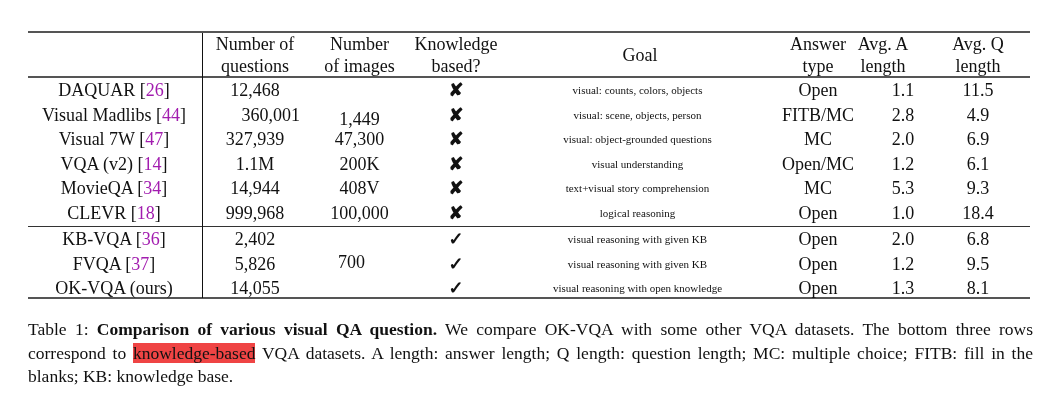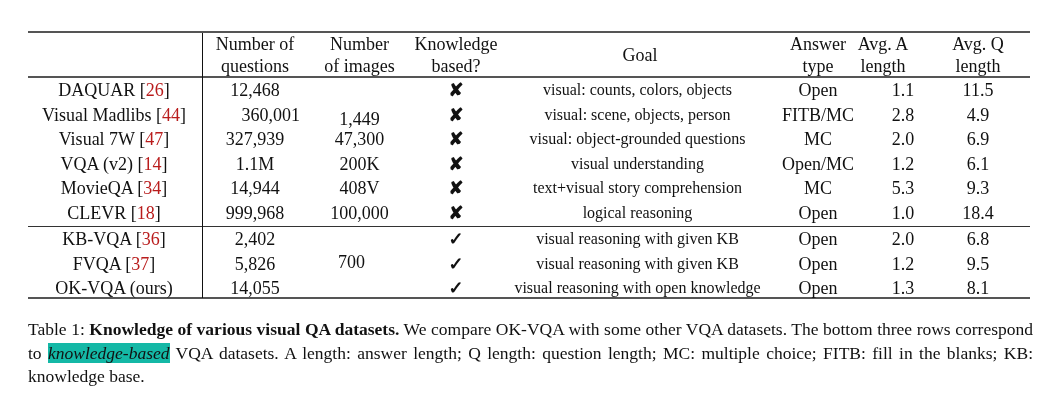--- a/index.html
+++ b/index.html
@@ -7,26 +7,26 @@
          font-family:"Liberation Serif", "DejaVu Serif", serif; color:#111; }
   .rule { position:absolute; left:28px; width:1002px; background:#555; }
   .rule.top { top:31px; height:2px; }
   .rule.head { top:76px; height:2px; }
   .rule.mid { top:226px; height:1px; background:#333; }
   .rule.bot { top:297px; height:2px; }
   .vline { position:absolute; left:202px; top:33px; width:1px; height:265px; background:#111; }
   .hdr { position:absolute; top:33px; font-size:18px; line-height:22px; text-align:center; }
   .row { position:absolute; left:28px; width:1002px; height:24.5px; }
   .cell { position:absolute; top:0; text-align:center; font-size:18px; line-height:24px; white-space:nowrap; }
-  .goal { font-size:16px; }
-  .ref { color:#b91c1c; }
+  .goal { font-size:11px; }
+  .ref { color:#a21caf; }
   .mark { font-size:18px; font-weight:bold; }
   .caption { position:absolute; left:28px; top:318px; width:1005px; font-size:17.5px; line-height:23.5px; text-align:justify; }
   .caption b { font-weight:bold; }
-  .hl { background:#14b8a6;font-style:italic; }
+  .hl { background:#ef4444; }
 </style>
 </head>
 <body>
 
 <div class="rule top"></div>
 <div class="rule head"></div>
 <div class="rule mid"></div>
 <div class="rule bot"></div>
 <div class="vline"></div>
 
@@ -140,14 +140,14 @@
       <div class="cell" style="left: 210px; width: 90px;">14,055</div>
       <div class="cell mark" style="left: 406px; width: 100px;">✓</div>
       <div class="cell goal" style="left: 505px; width: 265px;">visual reasoning with open knowledge</div>
       <div class="cell" style="left: 768px; width: 100px;">Open</div>
       <div class="cell" style="left: 868px; width: 70px;">1.3</div>
       <div class="cell" style="left: 938px; width: 80px;">8.1</div>
     </div>
   </div>
 
 <div class="caption">
-  <span>Table 1: </span><b>Knowledge of various visual QA datasets.</b><span> We compare OK-VQA with some other VQA datasets. The bottom three rows correspond to </span><span class="hl">knowledge-based</span><span> VQA datasets. A length: answer length; Q length: question length; MC: multiple choice; FITB: fill in the blanks; KB: knowledge base.</span>
+  <span>Table 1: </span><b>Comparison of various visual QA question.</b><span> We compare OK-VQA with some other VQA datasets. The bottom three rows correspond to </span><span class="hl">knowledge-based</span><span> VQA datasets. A length: answer length; Q length: question length; MC: multiple choice; FITB: fill in the blanks; KB: knowledge base.</span>
 </div>
 
 </body></html>

